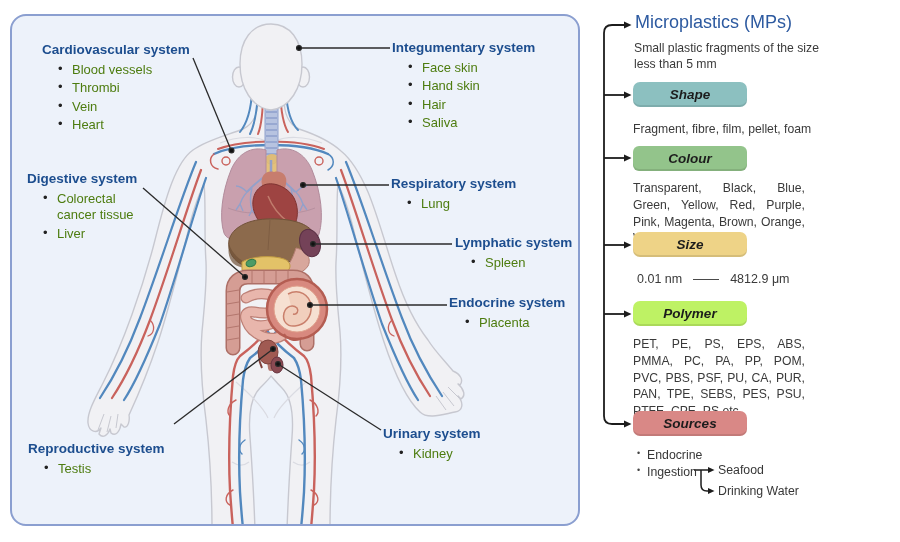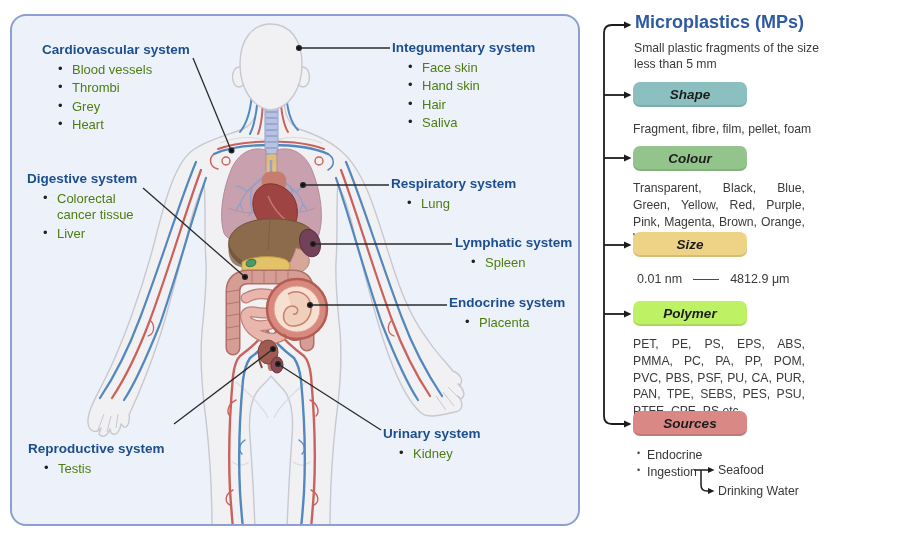--- a/index.html
+++ b/index.html
@@ -11,21 +11,21 @@
   
   .overlay{position:absolute;left:0;top:0;width:900px;height:542px;pointer-events:none;}
   
   .sys{position:absolute;z-index:5;}
   .sys h3{margin:0;font-size:13.5px;font-weight:bold;color:#1d4e8f;line-height:1.15;}
   .sys ul{list-style:none;margin:4px 0 0 0;padding:0 0 0 30px;}
   .sys li{position:relative;font-size:13px;color:#4d7c0f;line-height:1.27;margin:0 0 2px 0;}
   .sys li::before{content:"•";position:absolute;left:-14px;top:-1px;font-size:13px;color:#222;}
   .sys-digestive{width:118px;}
   
-  .mps-title{position:absolute;left:635px;top:12px;font-size:18px;font-weight:bold;
+  .mps-title{position:absolute;left:635px;top:12px;font-size:18px;font-weight:normal;
     color:#2d5aa0;z-index:5;}
   .mps-desc{position:absolute;left:634px;top:41px;width:188px;font-size:12.2px;
     color:#3a3a3a;line-height:1.3;z-index:5;}
   .badge{position:absolute;left:633px;width:114px;height:25px;border-radius:7px;
     display:flex;align-items:center;justify-content:center;font-size:13.5px;
     font-style:italic;font-weight:bold;color:#1c1c1c;z-index:5;
     box-shadow:inset 0 -2px 0 rgba(0,0,0,0.10);}
   .badge-shape{top:82px;} .badge-colour{top:146px;} .badge-size{top:232px;}
   .badge-polymer{top:301px;} .badge-sources{top:411px;}
   .cat-text{position:absolute;left:633px;font-size:12.2px;color:#3a3a3a;
@@ -284,21 +284,21 @@
         <polygon points="708,488 714.5,491 708,494"></polygon>
       </g>
     </g>
   </svg>
 
   <div class="sys" style="left:42px;top:42px;">
     <h3>Cardiovascular system</h3>
     <ul>
         <li>Blood vessels</li>
         <li>Thrombi</li>
-        <li>Grey</li>
+        <li>Vein</li>
         <li>Heart</li>
       </ul>
   </div>
 
   <div class="sys sys-digestive" style="left:27px;top:171px;">
     <h3>Digestive system</h3>
     <ul>
         <li>Colorectal cancer tissue</li>
         <li>Liver</li>
       </ul>
@@ -348,21 +348,21 @@
         <li>Kidney</li>
       </ul>
   </div>
 
   <div class="mps-title">Microplastics (MPs)</div>
   <div class="mps-desc">Small plastic fragments of the size less than 5 mm</div>
 
   <div class="badge badge-shape" style="background-color: rgb(140, 192, 192);">Shape</div>
   <div class="cat-text shape-text">Fragment, fibre, film, pellet, foam</div>
 
-  <div class="badge badge-colour" style="background-color: rgb(147, 196, 139);">Colour</div>
+  <div class="badge badge-colour" style="background-color: rgb(147, 196, 139); border-radius: 6px;">Colour</div>
   <div class="cat-text colour-text">Transparent, Black, Blue, Green, Yellow, Red, Purple, Pink, Magenta, Brown, Orange, White, Grey</div>
 
   <div class="badge badge-size" style="background-color: rgb(238, 211, 135);">Size</div>
   <div class="size-row">
     <span>0.01 nm</span>
     <span class="size-dash"></span>
     <span>4812.9  μm</span>
   </div>
 
   <div class="badge badge-polymer" style="background-color: #bef264;">Polymer</div>

